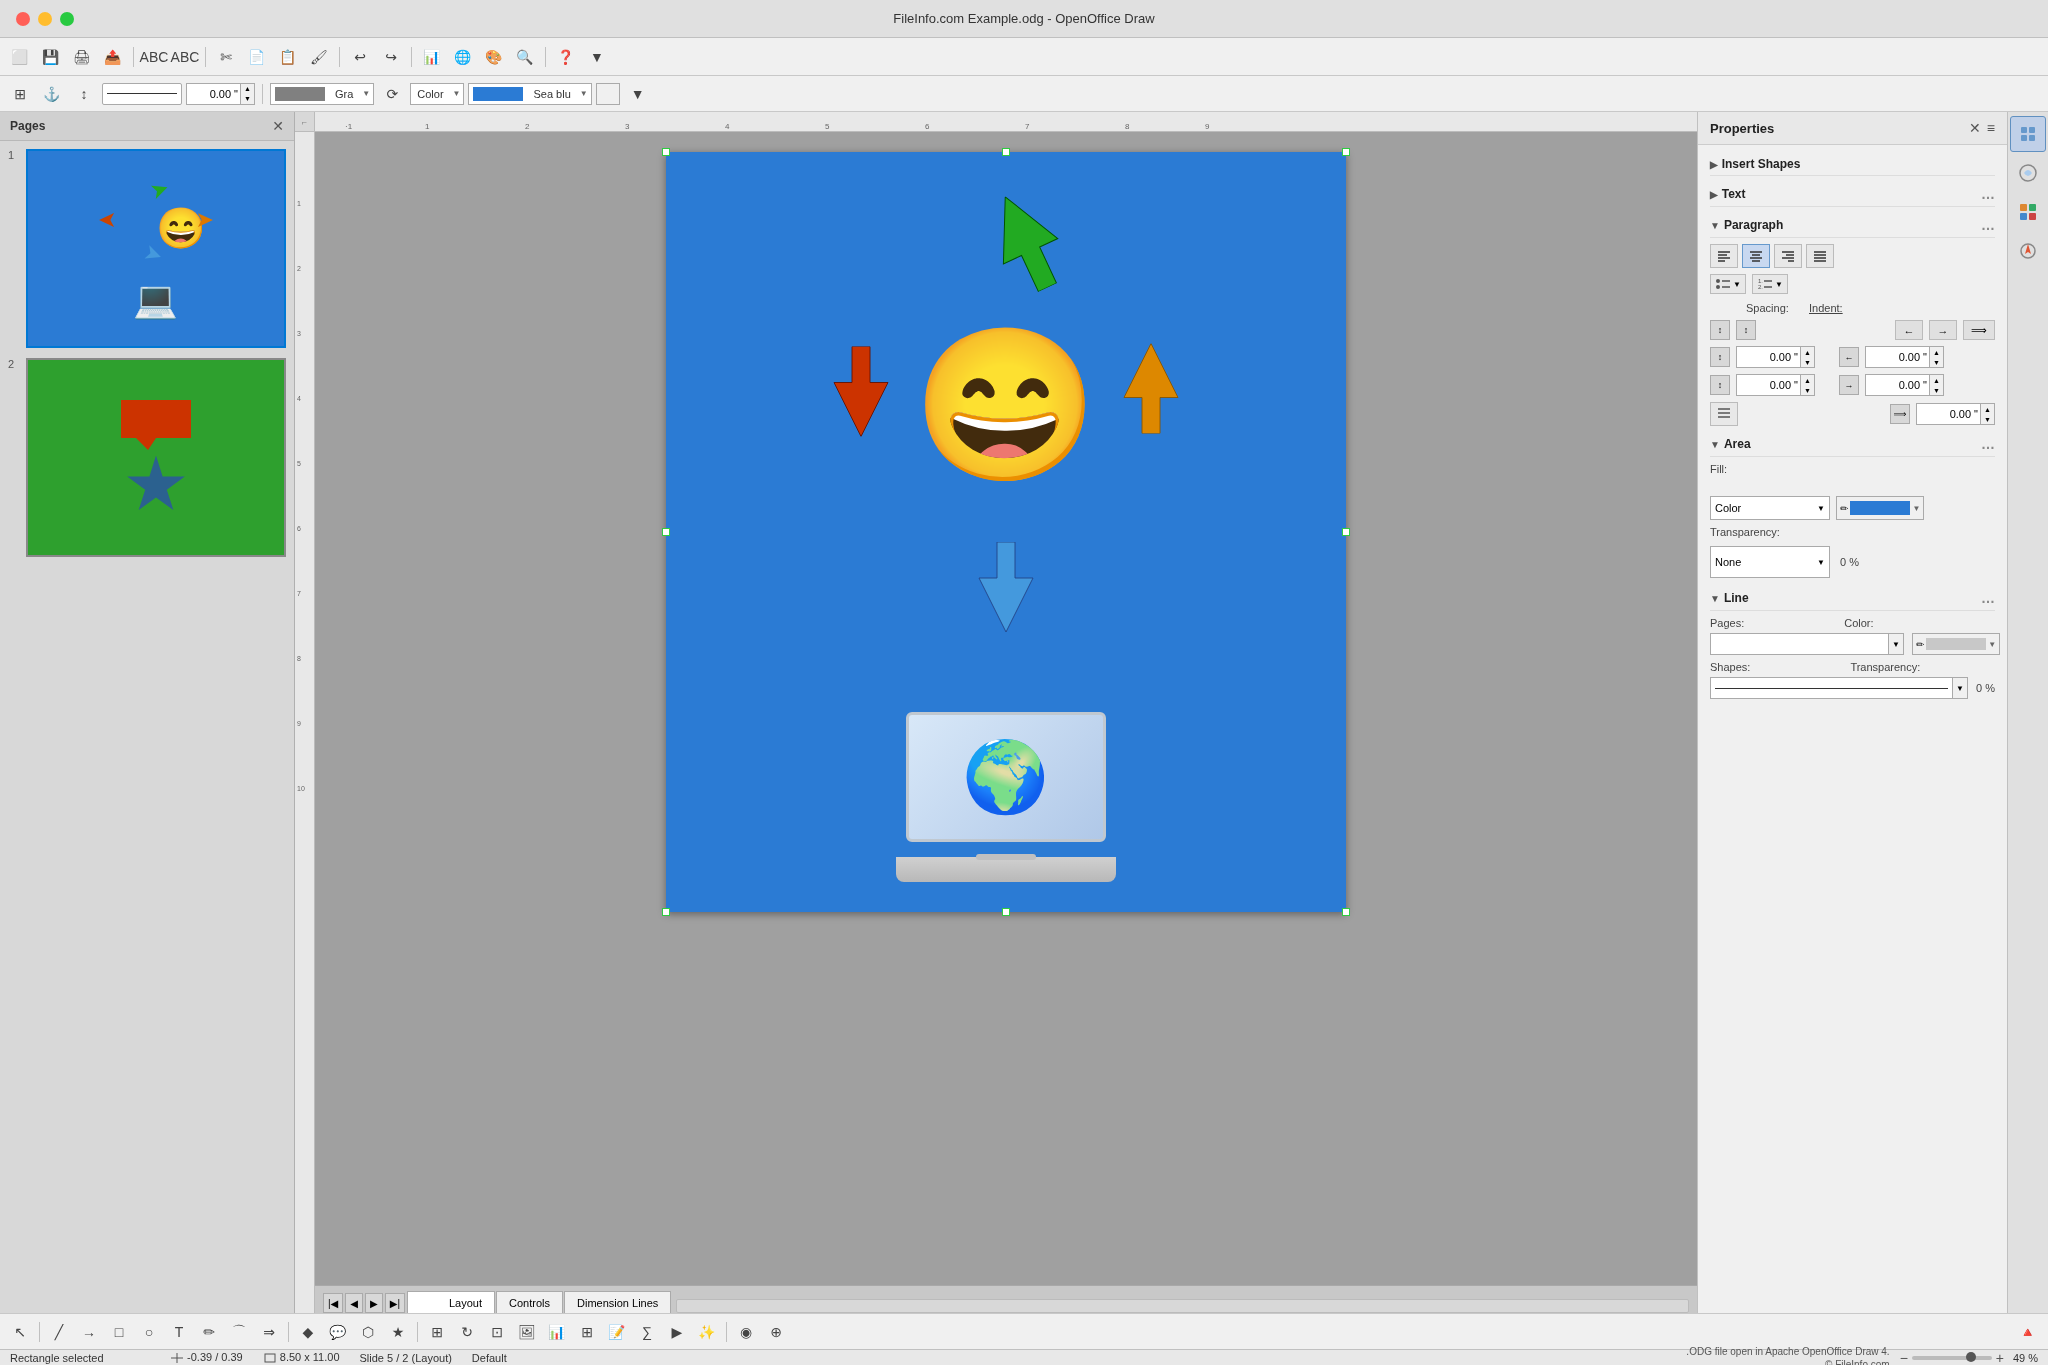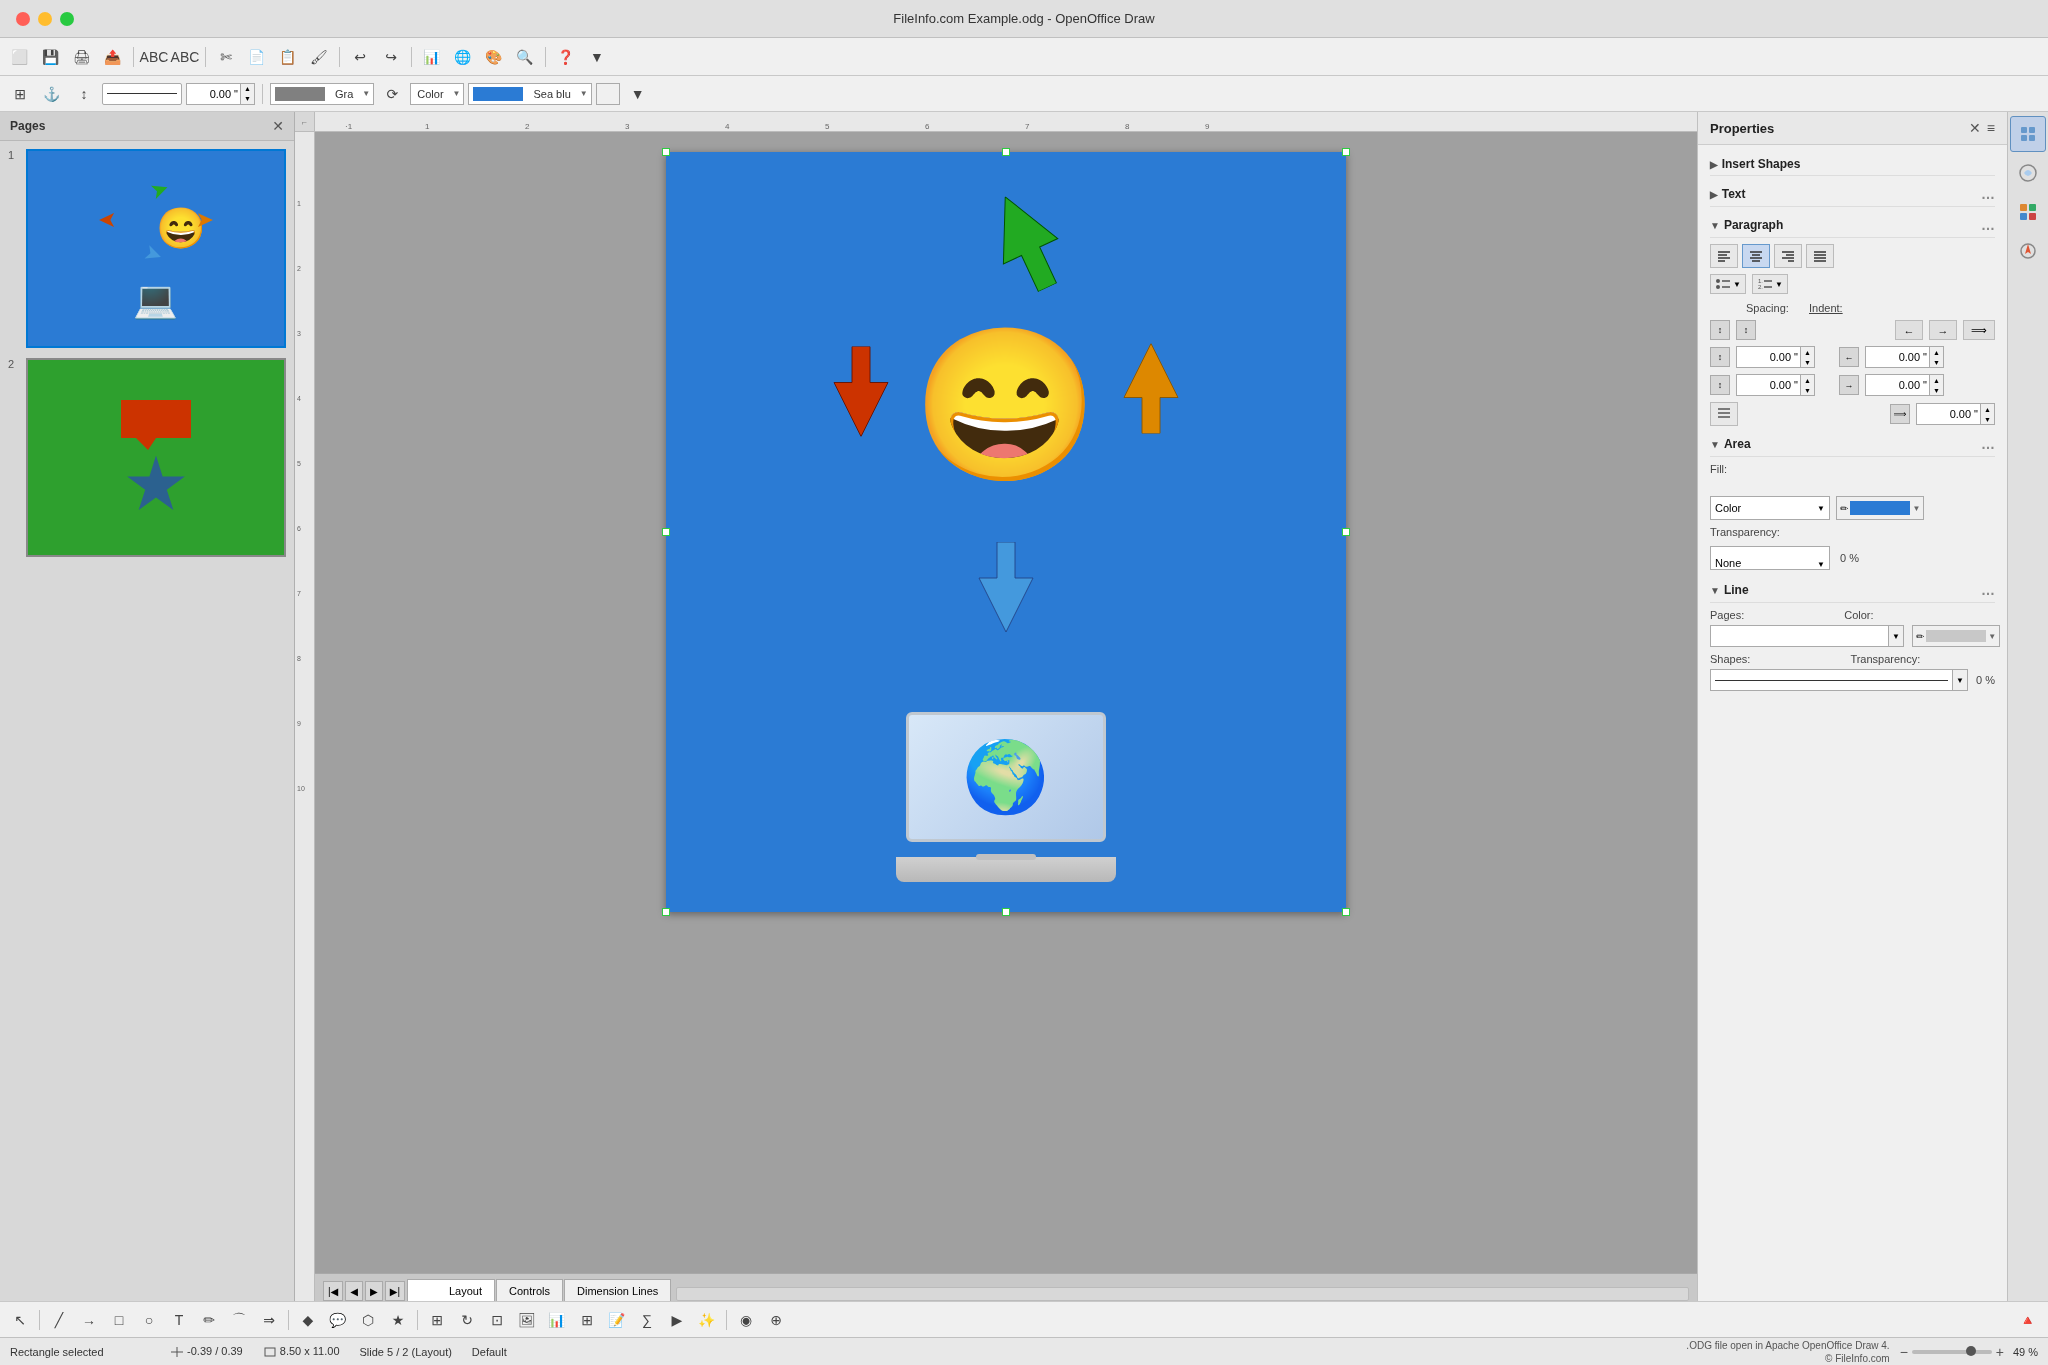--- a/index.html
+++ b/index.html
@@ -560,22 +560,22 @@
     .fill-color-arrow { font-size: 8px; color: #666; }
 
     .transparency-row {
       display: flex;
       align-items: center;
       gap: 6px;
       margin-bottom: 8px;
     }
     .trans-dropdown {
       display: flex;
-      align-items: flex-end;
-      width: 120px; height: 24px;
+      align-items: center;
+      width: 120px; height: 32px;
       border: 1px solid #aaa;
       background: white;
       cursor: pointer;
       padding: 0 4px;
     }
     .trans-pct {
       font-size: 11px;
       color: #444;
       margin-left: 4px;
     }
@@ -586,21 +586,21 @@
 
     .ruler-ticks {
       display: flex;
       align-items: flex-end;
       height: 100%;
       padding-left: 10px;
     }
 
     
     .statusbar {
-      height: 28px;
+      height: 16px;
       background: #e8e8e8;
       border-top: 1px solid #c0c0c0;
       display: flex;
       align-items: center;
       padding: 0 10px;
       gap: 0;
       flex-shrink: 0;
     }
     .status-text {
       font-size: 11px;

